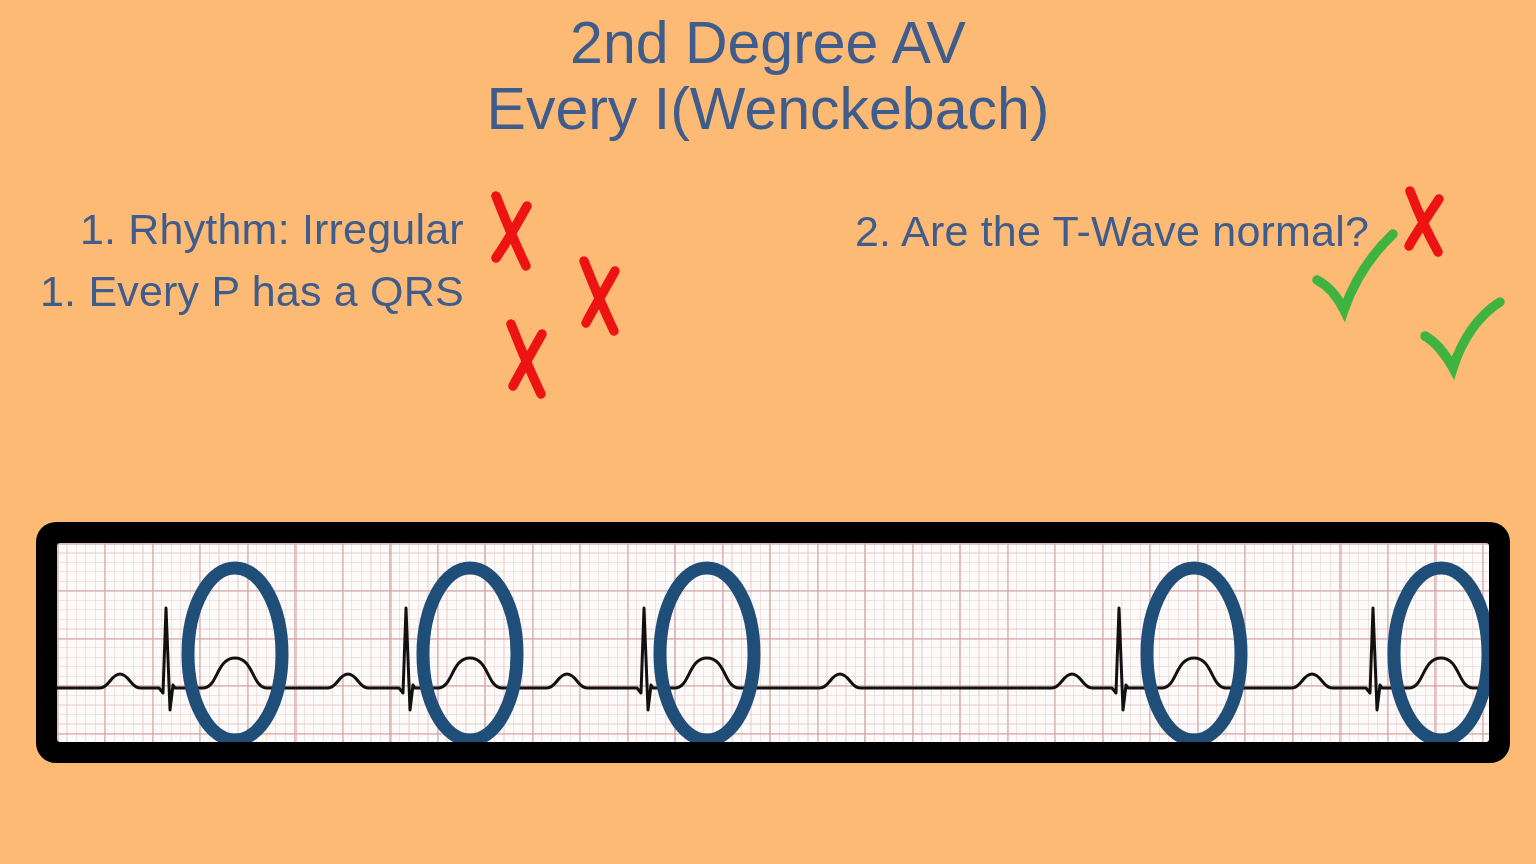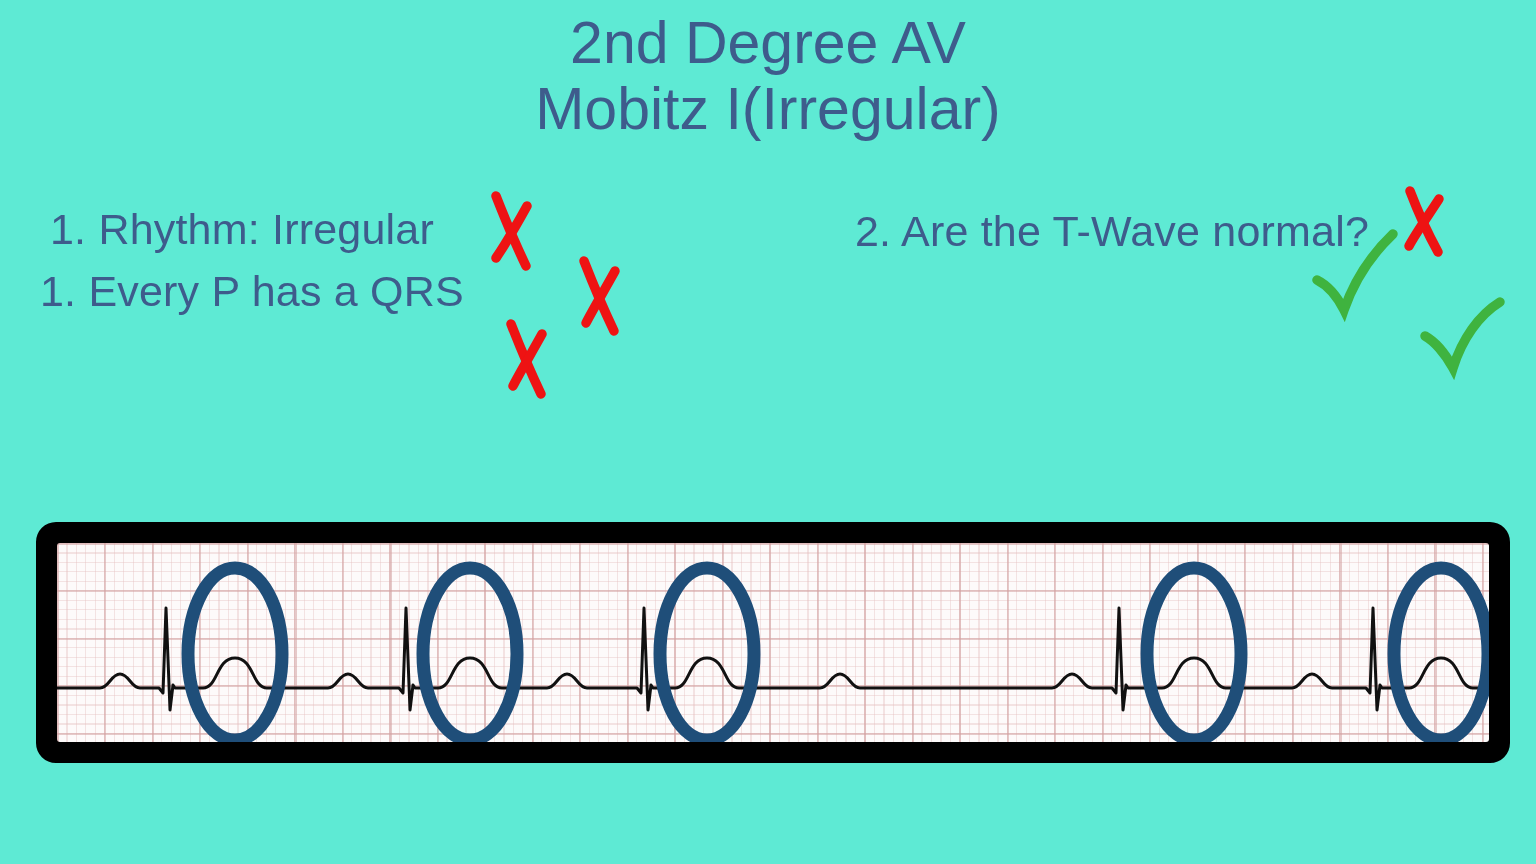--- a/index.html
+++ b/index.html
@@ -1,37 +1,37 @@
 <!DOCTYPE html>
 <html><head>
 <meta charset="utf-8">
 <style>
   html,body{margin:0;padding:0;background:#ffffff;}
   .slide{
     position:relative;
     width:1536px;height:864px;
-    background:#5eead4;
+    background:#fdba74;
     overflow:hidden;
     font-family:"Liberation Sans", sans-serif;
   }
   .title{
     position:absolute;top:10px;left:0;width:100%;
     text-align:center;
     color:#3e5c8c;
     font-size:59px;line-height:66px;
     letter-spacing:0px;
   }
   .checklist{
     position:absolute;
     color:#3e5c8c;
     font-size:43px;line-height:62px;
     letter-spacing:0.2px;
   }
   .checklist .row{white-space:pre;}
-  .checklist.left{left:40px;top:198px;}
+  .checklist.left{left:40px;top:198px;text-align:right;}
   .checklist.left .row:nth-child(1){padding-left:10px;}
   .checklist.right{left:839px;top:200px;}
   .checklist.right .row:nth-child(1){padding-left:16px;}
   .checklist.right .row:nth-child(2){padding-left:8px;}
   .marks{
     position:absolute;left:0;top:0;width:1536px;height:864px;
     pointer-events:none;
   }
   .marks path{fill:none;stroke-width:9.5;stroke-linecap:round;}
   .ecg-frame{
@@ -55,21 +55,21 @@
   }
   .ecg-grid svg{position:absolute;left:0;top:0;width:100%;height:100%;}
 </style>
 </head>
 <body>
 
 <div class="slide">
 
   <div class="title">
     <div>2nd Degree AV</div>
-    <div>Mobitz I(Irregular)</div>
+    <div>Every I(Wenckebach)</div>
   </div>
 
   <div class="checklist left">
     <div class="row">1. Rhythm: Irregular</div>
     <div class="row">1. Every P has a QRS</div>
   </div>
 
   <div class="checklist right">
     <div class="row">2. Are the T-Wave normal?</div>
   </div>

